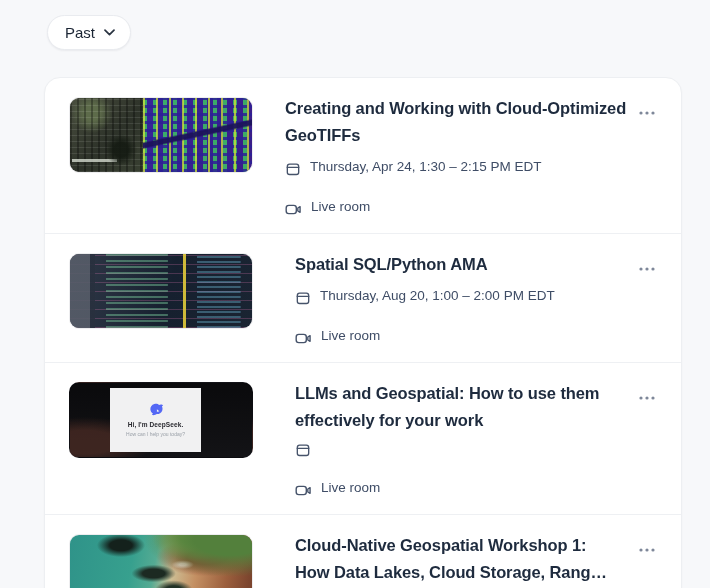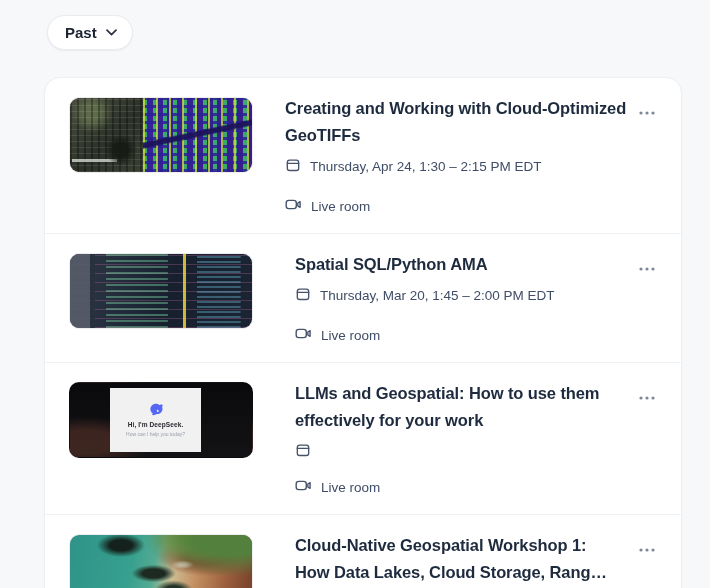--- a/index.html
+++ b/index.html
@@ -17,21 +17,21 @@
     padding:0 15px 0 17px;
     display:inline-flex;
     align-items:center;
     gap:9px;
     background:#ffffff;
     border:1px solid #e9ebef;
     border-radius:999px;
     box-shadow:0 1px 2px rgba(16,24,40,.06);
     font-family:"Liberation Sans", sans-serif;
     font-size:15px;
-    font-weight:700;
+    font-weight:400;
     color:#1a2433;
     cursor:pointer;
   }
   .filter-btn svg { display:block; }
 
   
   .card {
     margin:27px 0 0 44px;
     width:638px;
     background:#ffffff;
@@ -136,21 +136,21 @@
   .title {
     font-size:16.5px;
     font-weight:700;
     line-height:27px;
     color:#1e2b3e;
     letter-spacing:-.1px;
     max-width:345px;
   }
   .meta {
     display:flex;
-    align-items:flex-start;
+    align-items:flex-end;
     gap:9px;
     font-size:13.5px;
     line-height:20px;
     color:#3f4d66;
   }
   .meta.first { margin-top:8px; }
   .meta.second { margin-top:20px; }
   .meta svg { display:block; flex:0 0 auto; }
 
   .more-btn {
@@ -213,21 +213,21 @@
     <div class="thumb">
       <div class="t2"></div>
     </div>
     <div class="info">
       <div class="title">Spatial SQL/Python AMA</div>
       <div class="meta first">
         <svg width="16" height="16" viewBox="0 0 18 18" fill="none" stroke="#46536a" stroke-width="1.5" stroke-linecap="round">
             <rect x="2.6" y="3.6" width="12.8" height="11.6" rx="2.6"></rect>
             <line x1="2.6" y1="7.2" x2="15.4" y2="7.2"></line>
           </svg>
-        <span>Thursday, Mar 20, 1:45 – 2:00 PM EDT</span>
+        <span>Thursday, Aug 20, 1:00 – 2:00 PM EDT</span>
       </div>
       <div class="meta second">
         <svg width="17" height="15" viewBox="0 0 18 16" fill="none" stroke="#46536a" stroke-width="1.5" stroke-linecap="round" stroke-linejoin="round">
             <rect x="1.2" y="3.6" width="10.8" height="8.8" rx="2.8"></rect>
             <path d="M13.6 6.4 L16 5 V11 L13.6 9.6 Z"></path>
           </svg>
         <span>Live room</span>
       </div>
     </div>
     <button class="more-btn">

